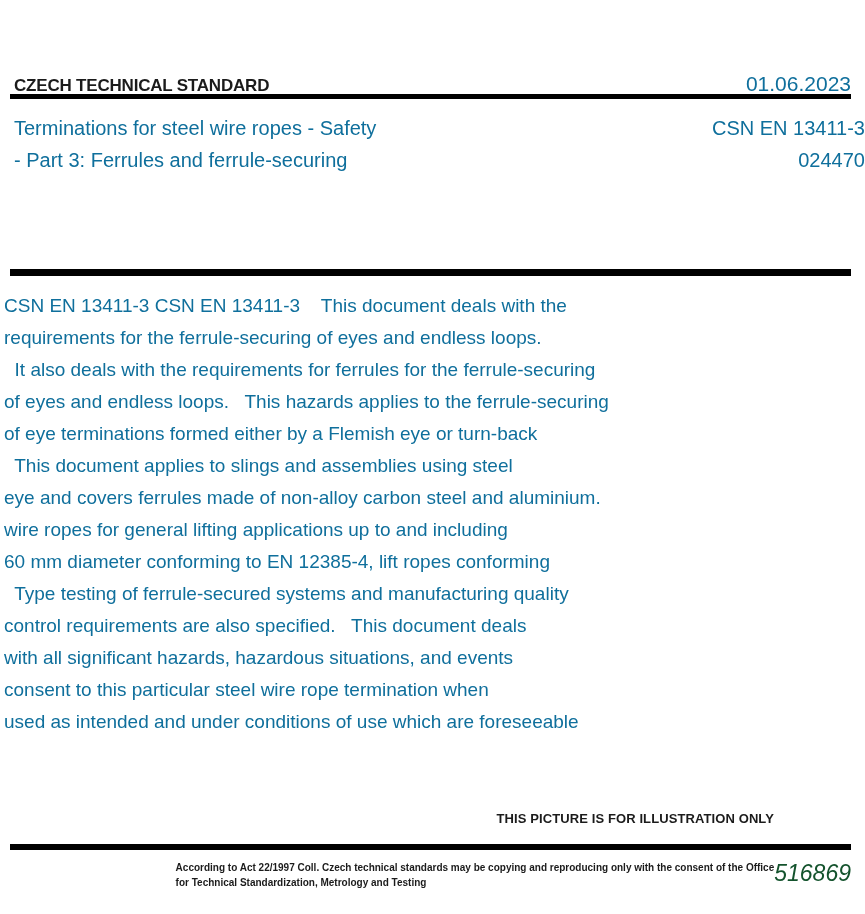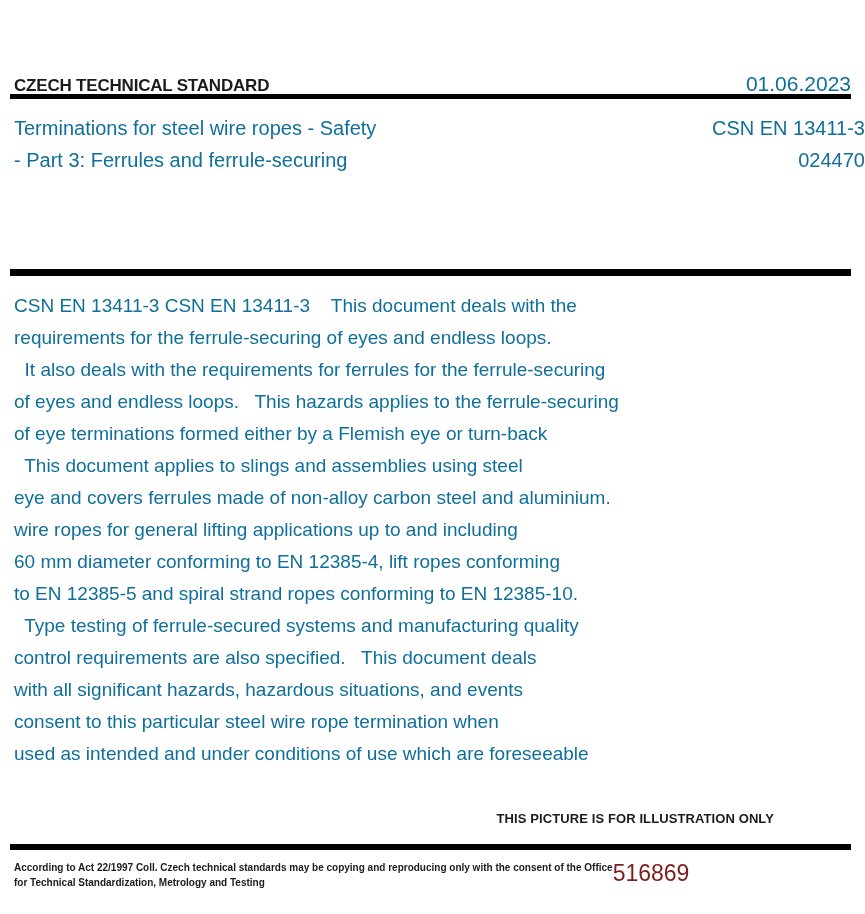--- a/index.html
+++ b/index.html
@@ -87,21 +87,21 @@
     font-family: "Liberation Sans", sans-serif;
     font-size: 20px;
     color: #0f6f9c;
     white-space: nowrap;
     text-align: right;
   }
 
   
   .abstract {
     position: absolute;
-    left: 14px;
+    left: 4px;
     top: 290px;
     width: 820px;
   }
   .abstract-line {
     font-family: "Liberation Sans", sans-serif;
     font-size: 19px;
     color: #0f6f9c;
     line-height: 32px;
     height: 32px;
     white-space: pre;
@@ -125,38 +125,39 @@
 
   
   .footer {
     position: absolute;
     left: 0;
     top: 860px;
     width: 865px;
     padding: 0 14px 0 14px;
     box-sizing: border-box;
     display: flex;
-    justify-content: flex-start;
+    justify-content: flex-end;
     align-items: flex-start;
   }
   .footer-legal {
     font-family: "Liberation Sans", sans-serif;
     font-size: 10px;
     font-weight: bold;
     color: #1b1b1b;
     line-height: 15px;
     max-width: 620px;
   }
   .footer-legal div { white-space: nowrap; }
   .footer-code {
     font-family: "Liberation Sans", sans-serif;
     font-size: 23px;
-    color: #7f1d1d;
+    color: #14532d;
     white-space: nowrap;
     line-height: 26px;
+    font-style: italic;
   }
 </style>
 </head>
 <body>
 
 <div class="page">
 
   <div class="header-row">
     <div class="standard-label">CZECH TECHNICAL STANDARD</div>
     <div class="issue-date">01.06.2023</div>
@@ -180,21 +181,20 @@
   <div class="abstract">
     <div class="abstract-line">CSN EN 13411-3 CSN EN 13411-3    This document deals with the</div>
     <div class="abstract-line">requirements for the ferrule-securing of eyes and endless loops.</div>
     <div class="abstract-line">  It also deals with the requirements for ferrules for the ferrule-securing</div>
     <div class="abstract-line">of eyes and endless loops.   This hazards applies to the ferrule-securing</div>
     <div class="abstract-line">of eye terminations formed either by a Flemish eye or turn-back</div>
     <div class="abstract-line">  This document applies to slings and assemblies using steel</div>
     <div class="abstract-line">eye and covers ferrules made of non-alloy carbon steel and aluminium.</div>
     <div class="abstract-line">wire ropes for general lifting applications up to and including</div>
     <div class="abstract-line">60 mm diameter conforming to EN 12385-4, lift ropes conforming</div>
-    <div class="abstract-line">to EN 12385-5 and spiral strand ropes conforming to EN 12385-10.</div>
     <div class="abstract-line">  Type testing of ferrule-secured systems and manufacturing quality</div>
     <div class="abstract-line">control requirements are also specified.   This document deals</div>
     <div class="abstract-line">with all significant hazards, hazardous situations, and events</div>
     <div class="abstract-line">consent to this particular steel wire rope termination when</div>
     <div class="abstract-line">used as intended and under conditions of use which are foreseeable</div>
   </div>
 
   <div class="illustration-note">THIS PICTURE IS FOR ILLUSTRATION ONLY</div>
 
   <div class="rule rule-bottom"></div>

